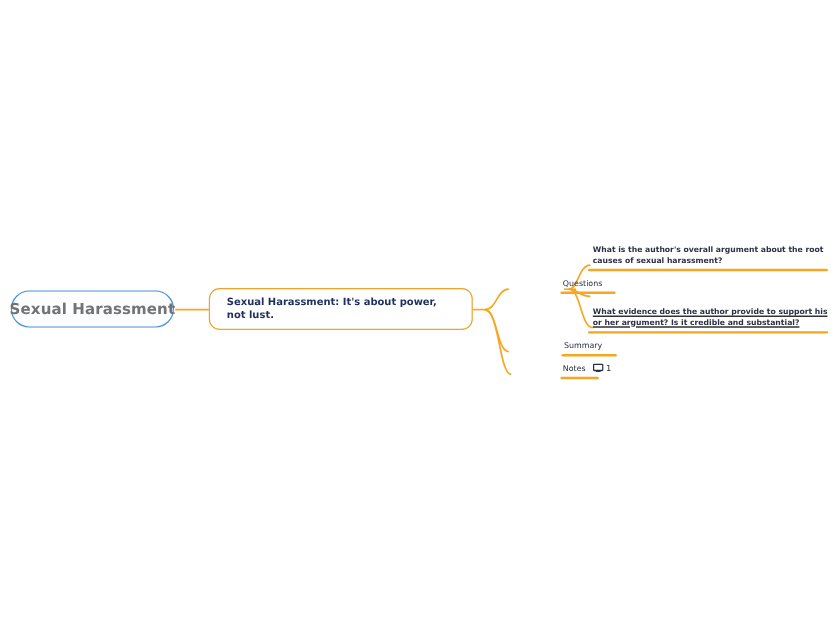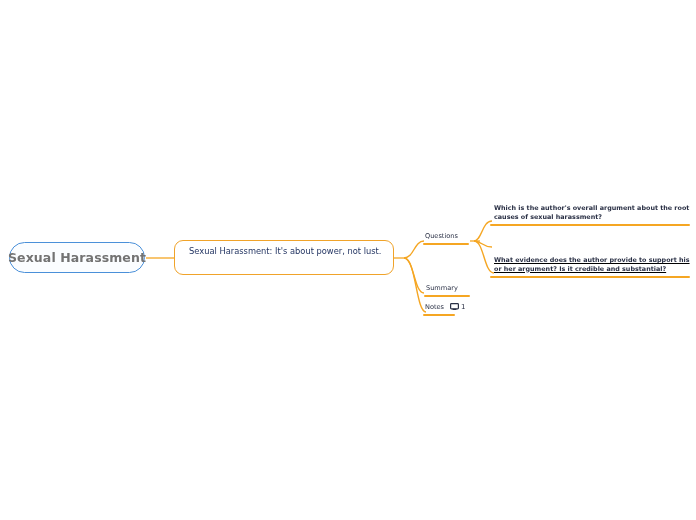--- a/index.html
+++ b/index.html
@@ -63,30 +63,31 @@
     width: 220px;
     height: 35px;
     box-sizing: border-box;
     border: 1.4px solid #f0a32a;
     border-radius: 9px;
     background: #ffffff;
     padding: 5px 11px 0 14px;
   }
   .title-label {
     font-size: 8.3px;
-    font-weight: normal;
+    font-weight: bold;
     color: #1d2f5e;
     line-height: 11.2px;
     display: block;
   }
 
   
   .branch {
     position: absolute;
     box-sizing: border-box;
+    margin-left: 44px;
   }
   .branch-text {
     font-size: 6.6px;
     color: #2a3045;
     white-space: nowrap;
     display: block;
     padding-left: 2px;
   }
   .branch-rule {
     display: block;
@@ -201,21 +202,21 @@
           <rect x="0.6" y="0.6" width="7.8" height="5.2" rx="0.8" fill="none" stroke="#2a3045" stroke-width="1.2"></rect>
           <rect x="2.6" y="5.8" width="3.8" height="1.2" fill="#2a3045"></rect>
         </svg>
         <span class="note-count">1</span>
       </span>
     </div>
     <span class="branch-rule"></span>
   </div>
 
   <div class="leaf" id="leaf-q1">
-    <span class="leaf-text">Which is the author's overall argument about the root causes of sexual harassment?</span>
+    <span class="leaf-text">What is the author's overall argument about the root causes of sexual harassment?</span>
     <span class="leaf-rule"></span>
   </div>
 
 
   <div class="leaf" id="leaf-q3">
     <span class="leaf-text">What evidence does the author provide to support his or her argument? Is it credible and substantial?</span>
     <span class="leaf-rule"></span>
   </div>
 
 </div>

